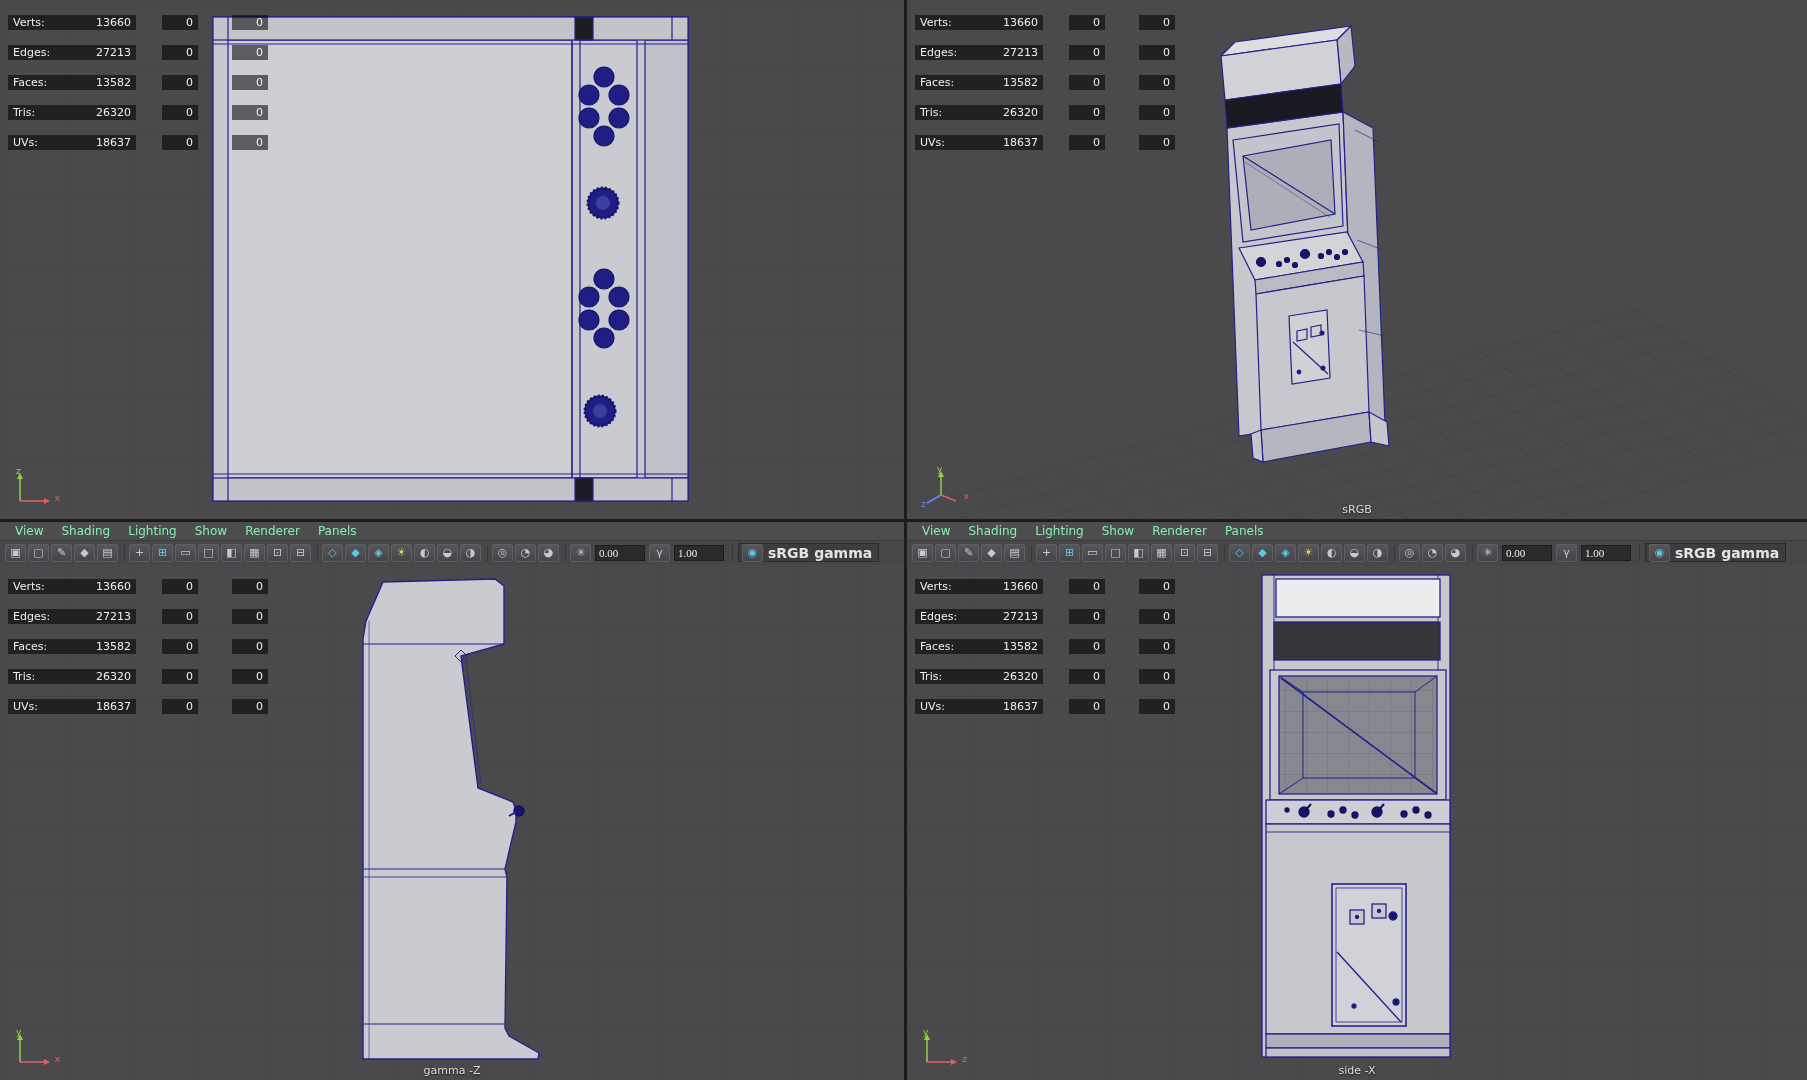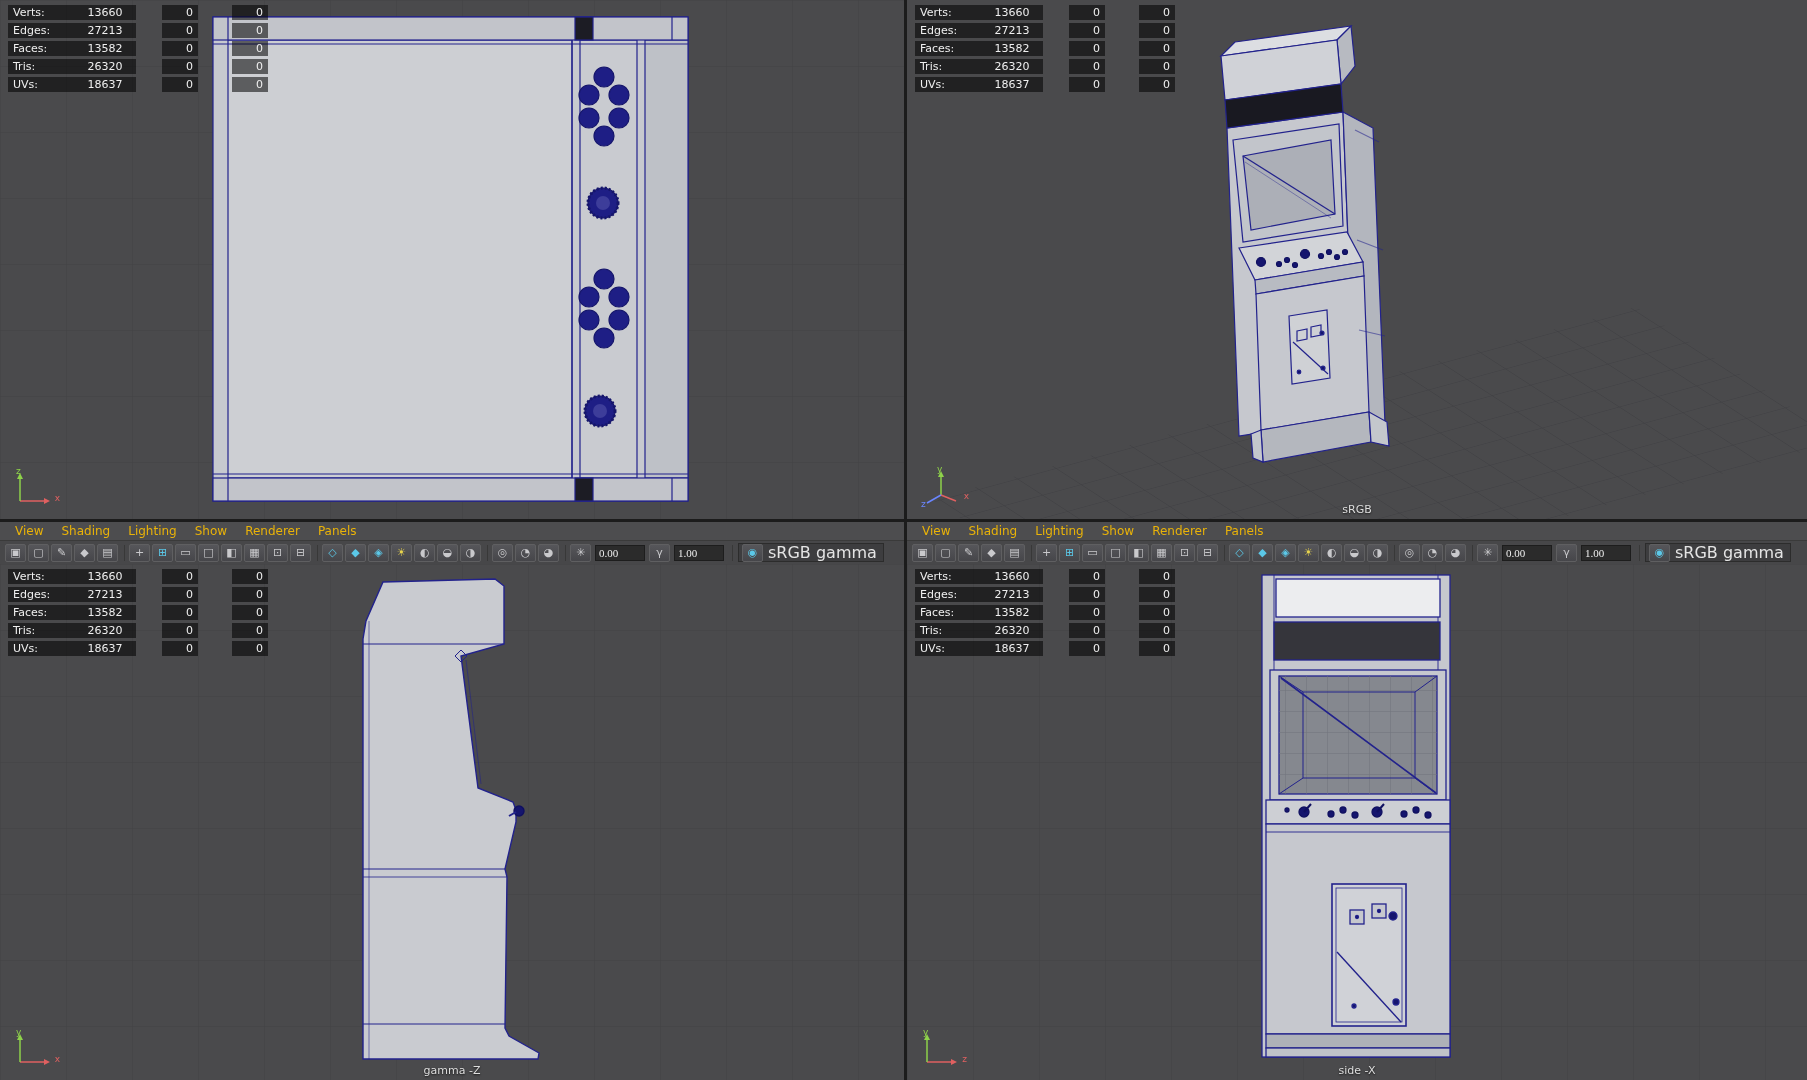--- a/index.html
+++ b/index.html
@@ -4,46 +4,46 @@
 <style>
   html,body{margin:0;padding:0;background:#181818;}
   body{font-family:"DejaVu Sans","Liberation Sans",sans-serif;}
   .app{position:relative;width:1807px;height:1080px;display:grid;
        grid-template-columns:904px 900px;grid-template-rows:519px 558px;
        gap:3px;background:#1c1c1c;overflow:hidden;}
   .panel{position:relative;background:#4a4a4c;overflow:hidden;}
   
   .menubar{height:18px;background:#4d4d4f;border-bottom:1px solid #3a3a3a;
            display:flex;align-items:center;padding:0 6px;}
-  .menu-item{font-size:12px;color:#eab308;padding:0 9px;line-height:17px;cursor:default;white-space:nowrap;}
+  .menu-item{font-size:12px;color:#86efac;padding:0 9px;line-height:17px;cursor:default;white-space:nowrap;}
   .toolbar{height:23px;background:#474749;border-bottom:1px solid #2d2d2d;
            display:flex;align-items:center;padding:0 4px;}
   .icon-strip{display:flex;align-items:center;}
   .tb-icon{width:19px;height:16px;border:1px solid #5f5f61;border-radius:2px;
            background:linear-gradient(#56565a,#46464a);color:#c9c9cc;
            font-size:11px;line-height:15px;text-align:center;margin:0 1px;
            flex:0 0 auto;overflow:hidden;cursor:default;}
   .tb-icon.teal{color:#5bc8e8;}
   .tb-icon.yellow{color:#e8d44d;}
   .tb-sep{width:4px;height:16px;border-right:1px solid #383838;margin:0 3px 0 1px;flex:0 0 auto;}
   .tb-field{width:42px;height:14px;background:#2b2b2b;border:1px solid #1d1d1d;
             color:#eeeeee;font-size:11px;font-family:Liberation Serif, serif;padding:0 3px;margin:0 3px;}
   .vt-chip{display:flex;align-items:center;background:#3d3d3f;border:1px solid #2c2c2c;
            height:17px;padding:0 6px 0 2px;margin-left:2px;}
-  .vt-label{font-size:16px;color:#e4e4e4;white-space:nowrap;margin-left:4px;}
+  .vt-label{font-size:14px;color:#e4e4e4;white-space:nowrap;margin-left:4px;font-weight:bold;}
   
   .viewport{position:absolute;left:0;right:0;bottom:0;top:0;}
   .panel.with-chrome .viewport{top:42px;}
   svg.canvas{position:absolute;left:0;top:0;}
   
-  .hud{position:absolute;top:5px;left:8px;display:flex;flex-direction:column;gap:3px;z-index:6;}
+  .hud{position:absolute;top:15px;left:8px;display:flex;flex-direction:column;gap:15px;z-index:6;}
   .hud-row{display:flex;align-items:center;}
   .hud-cell{background:rgba(0,0,0,0.55);color:#efefef;font-size:11px;line-height:13px;padding:1px 5px;}
   .hud-label{width:56px;}
-  .hud-total{width:52px;text-align:center;}
+  .hud-total{width:52px;text-align:right;}
   .hud-c2{width:26px;text-align:right;margin-left:26px;}
   .hud-c3{width:26px;text-align:right;margin-left:34px;}
   .vp-label{position:absolute;bottom:3px;left:0;right:0;text-align:center;
             font-size:11px;color:#dddddd;text-shadow:0 1px 2px rgba(0,0,0,.7);z-index:6;}
   
   .triad{position:absolute;left:14px;bottom:12px;width:46px;height:40px;z-index:6;}
   .triad svg{position:absolute;left:0;bottom:0;}
   .ax{position:absolute;font-size:9px;line-height:9px;}
   .ax-x{right:0;bottom:4px;color:#e06060;}
   .ax-y{left:2px;top:0;color:#8ed24a;}

